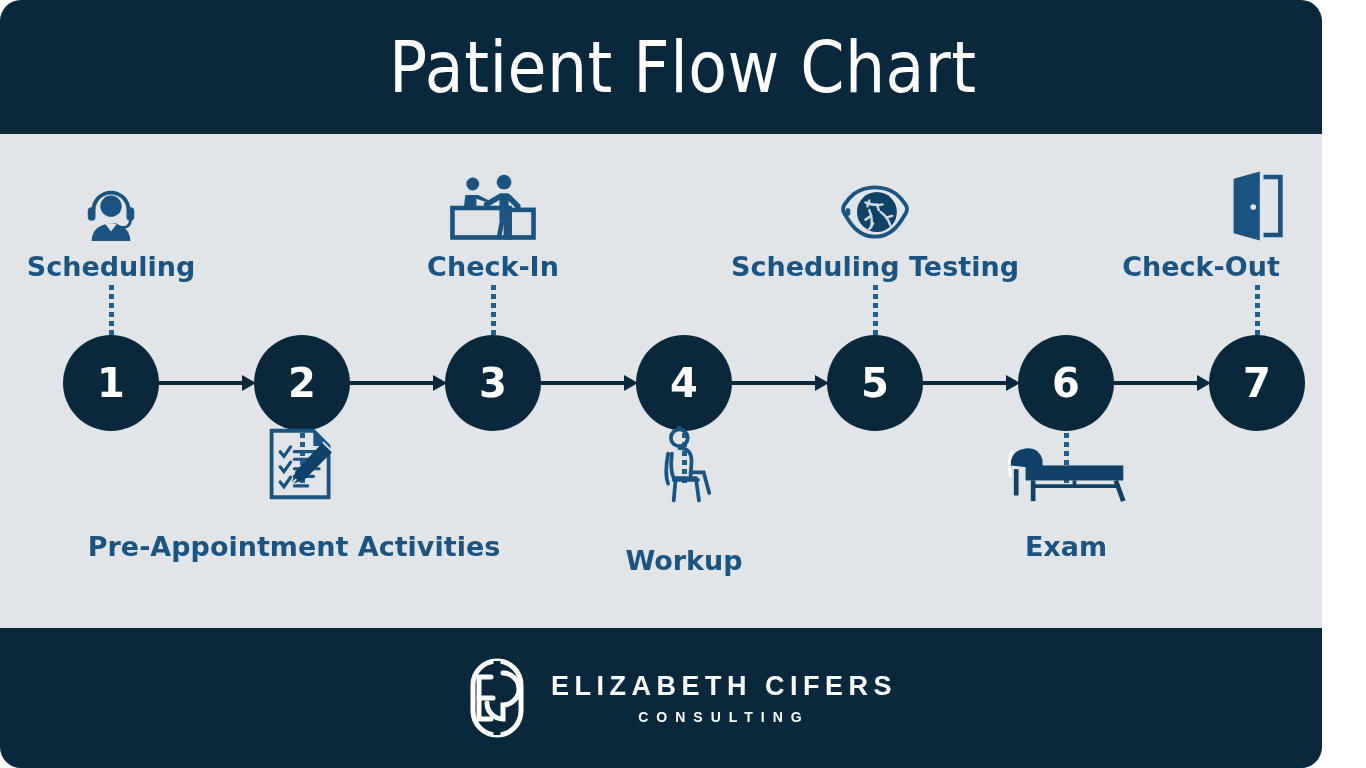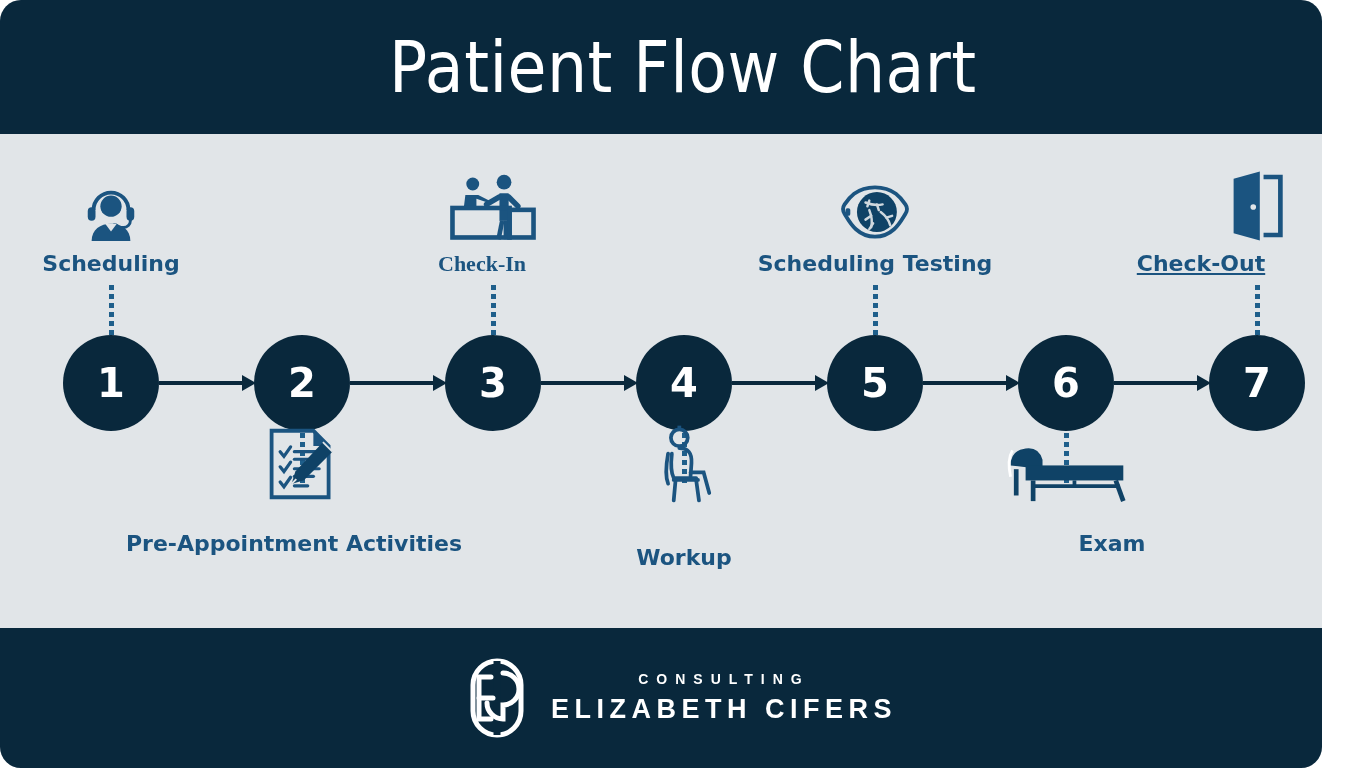--- a/index.html
+++ b/index.html
@@ -96,21 +96,21 @@
     margin-left: -2.5px;
     background-image: linear-gradient(#1f5f8b 55%, rgba(0,0,0,0) 0%);
     background-size: 5px 9px;
     background-repeat: repeat-y;
   }
 
   
   .label {
     position: absolute;
     color: #1b5480;
-    font-size: 22px;
+    font-size: 27px;
     font-weight: bold;
     white-space: nowrap;
     transform: translateX(-50%);
     font-family: "DejaVu Sans", sans-serif;
   }
 
   
   .icon-wrap {
     position: absolute;
     transform: translateX(-50%);
@@ -288,39 +288,39 @@
         <div class="stem" style="left: 1257px; top: 151px; height: 50px;"></div>
         <div class="icon-wrap" style="left: 1257px; top: 35px;"><svg width="58" height="74" viewBox="0 0 62 78" aria-hidden="true">
         <path d="M6 10 L34 2 L34 76 L6 68 Z" fill="#1b5480"></path>
         <circle cx="27" cy="40" r="3" fill="#e1e5e8"></circle>
         <path d="M38 8 L56 8 L56 70 L38 70" fill="none" stroke="#1b5480" stroke-width="5"></path>
       </svg></div>
       </div>
     <div id="label-layer">
         <div class="label" style="left: 111px; top: 117px;">Scheduling</div>
         <div class="label" style="left: 294px; top: 397px;">Pre-Appointment Activities</div>
-        <div class="label" style="left: 482px; top: 117px; font-family: Liberation Serif, serif;">Check-In</div>
+        <div class="label" style="left: 493px; top: 117px;">Check-In</div>
         <div class="label" style="left: 684px; top: 411px;">Workup</div>
         <div class="label" style="left: 875px; top: 117px;">Scheduling Testing</div>
-        <div class="label" style="left: 1112px; top: 397px;">Exam</div>
-        <div class="label" style="left: 1201px; top: 117px; text-decoration: underline;">Check-Out</div>
+        <div class="label" style="left: 1066px; top: 397px;">Exam</div>
+        <div class="label" style="left: 1201px; top: 117px;">Check-Out</div>
       </div>
   </div>
 
   <div id="footer">
     <div id="logo-lockup">
       <span class="icon-wrap" style="position:relative;transform:none;">
         <svg width="56" height="82" viewBox="0 0 56 82" aria-hidden="true">
           <rect x="4" y="4" width="48" height="74" rx="24" ry="24" fill="none" stroke="#ffffff" stroke-width="5"></rect>
           <path d="M28 4 L28 78" fill="none" stroke="#09283c" stroke-width="7"></path>
           <path d="M34 16 a16 16 0 0 1 0 32 L34 62 a16 16 0 0 1 -16 -16" fill="none" stroke="#ffffff" stroke-width="5" stroke-linecap="round"></path>
           <path d="M22 20 L10 20 L10 62 L22 62" fill="none" stroke="#ffffff" stroke-width="5" stroke-linecap="round"></path>
           <path d="M10 41 L24 41" fill="none" stroke="#ffffff" stroke-width="5" stroke-linecap="round"></path>
         </svg>
       </span>
       <span id="logo-text">
+        <span id="brand-name">ELIZABETH  CIFERS</span>
         <span id="brand-sub">CONSULTING</span>
-        <span id="brand-name">ELIZABETH  CIFERS</span>
       </span>
     </div>
   </div>
 
 </div>
 
 </body></html>

